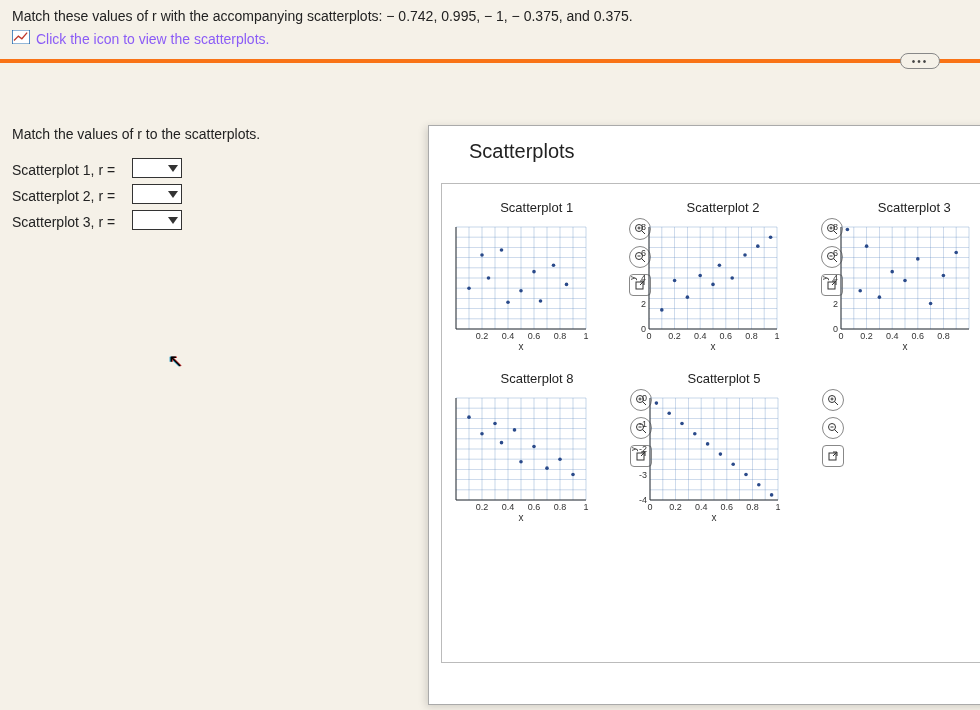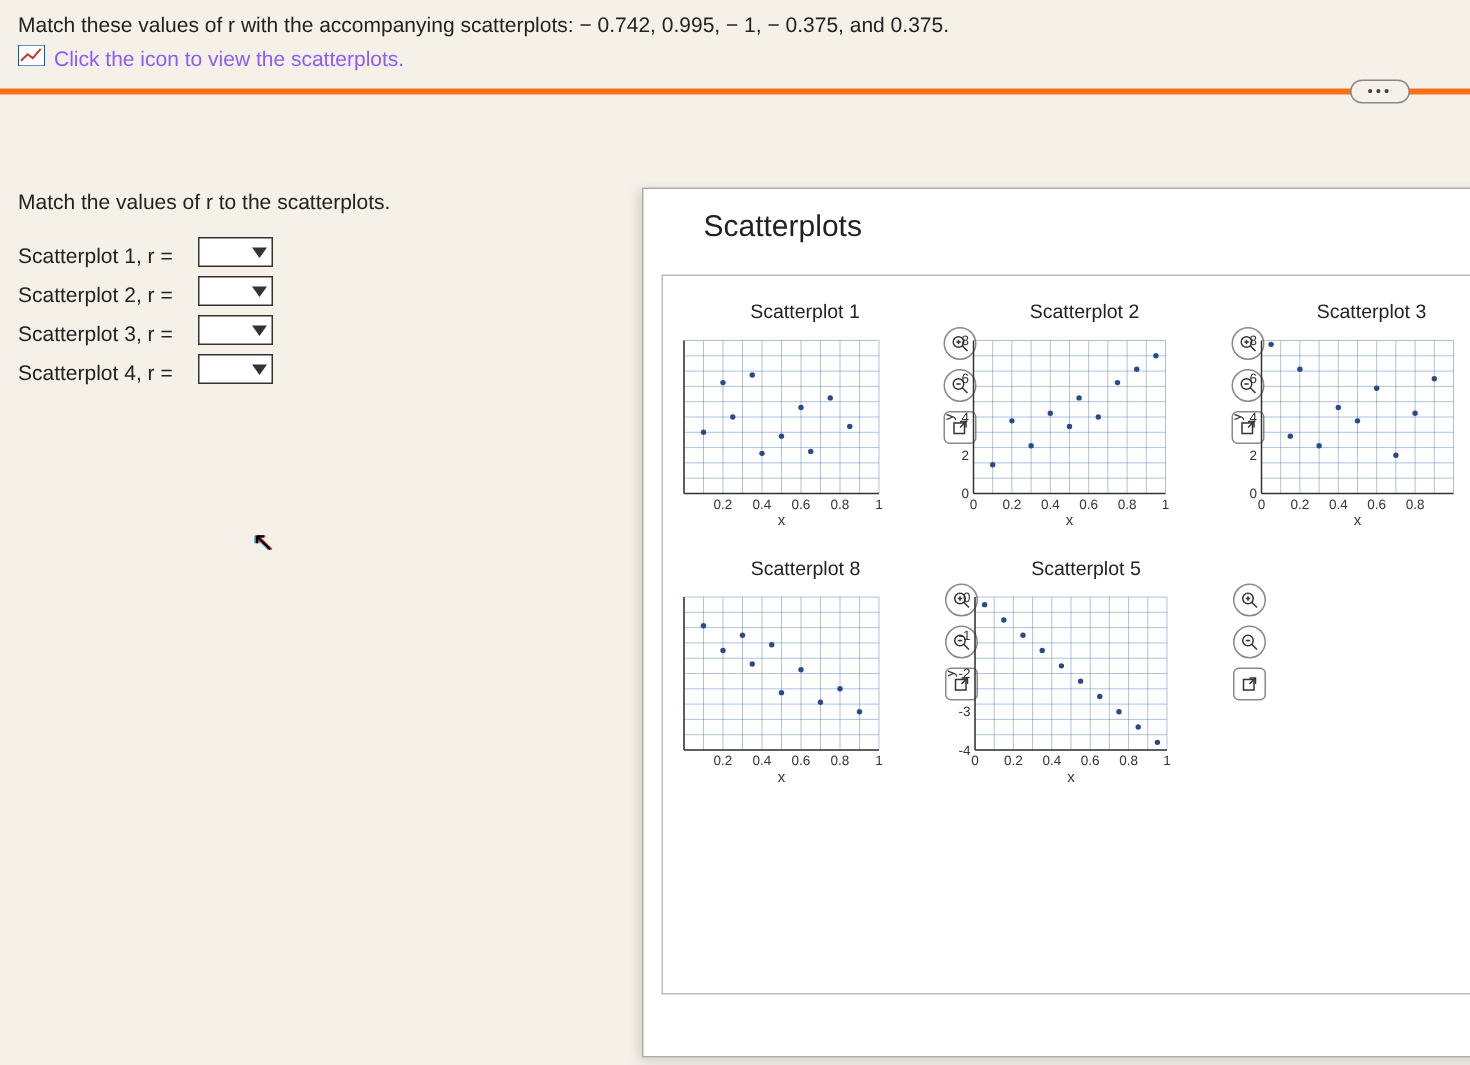--- a/index.html
+++ b/index.html
@@ -157,26 +157,20 @@
     </div>
         </div>
         <div class="answer-row">
     <span class="label">Scatterplot 2, r =</span>
     <div class="dd">
       <div class="caret"></div>
     </div>
         </div>
         <div class="answer-row">
     <span class="label">Scatterplot 3, r =</span>
-    <div class="dd">
-      <div class="caret"></div>
-    </div>
-        </div>
-        <div class="answer-row">
-    <span class="label">Scatterplot 4, r =</span>
     <div class="dd">
       <div class="caret"></div>
     </div>
         </div>
       </div>
   </div>
 </div>
 
 <div class="cursor-arrow">↖</div>
 

